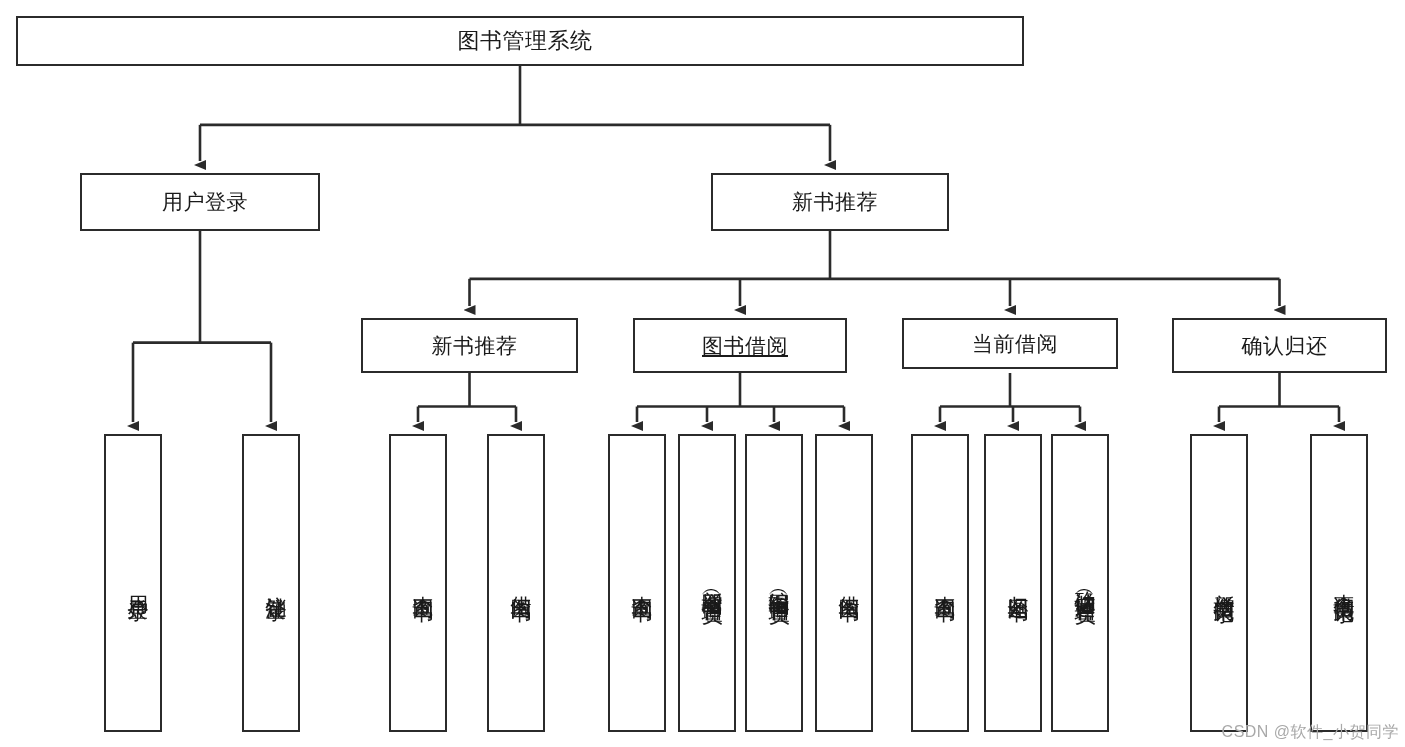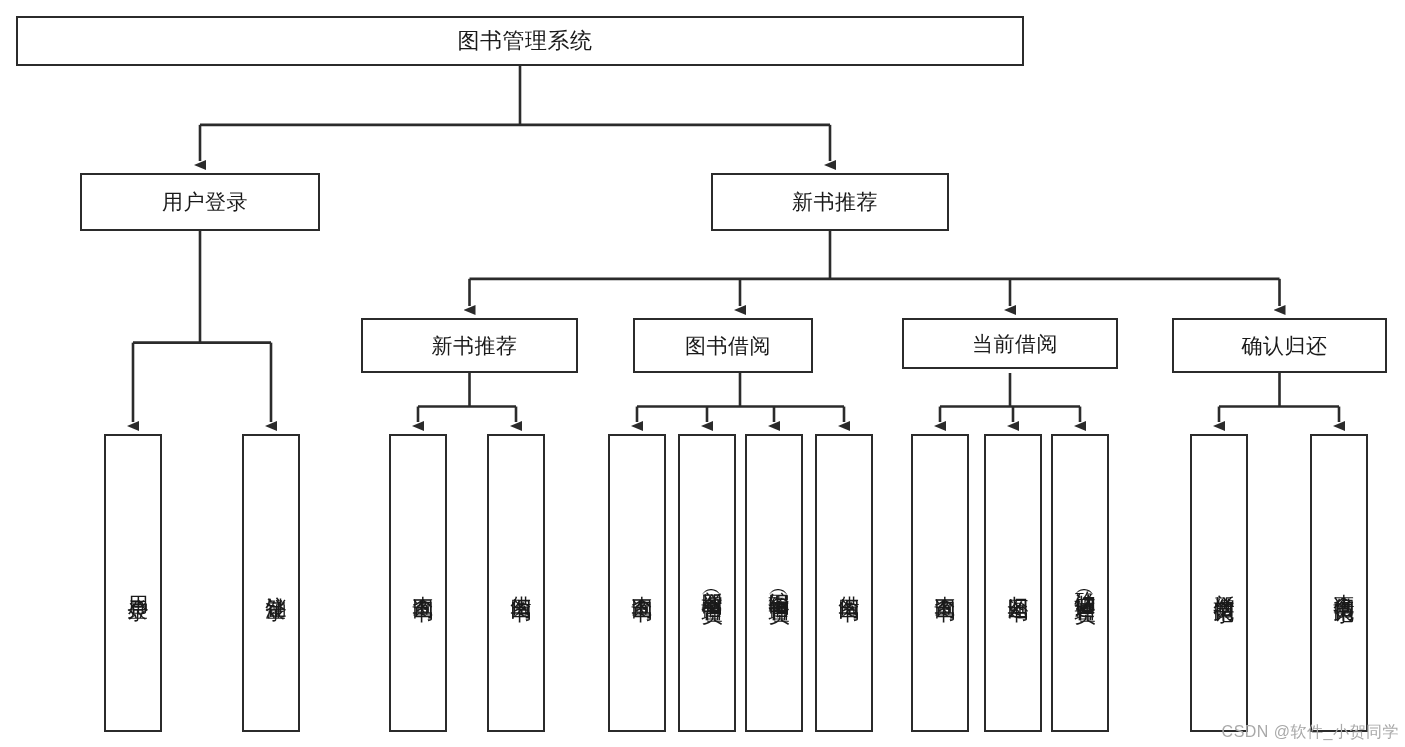--- a/index.html
+++ b/index.html
@@ -82,21 +82,21 @@
       </div>
       <div class="node h" style="left: 80px; top: 173px; width: 240px; height: 58px;">
         <span class="label">用户登录</span>
       </div>
       <div class="node h" style="left: 711px; top: 173px; width: 238px; height: 58px;">
         <span class="label">新书推荐</span>
       </div>
       <div class="node h" style="left: 361px; top: 318px; width: 217px; height: 55px;">
         <span class="label">新书推荐</span>
       </div>
-      <div class="node h" style="left: 633px; top: 318px; width: 180px; height: 55px;">
+      <div class="node h" style="left: 633px; top: 318px; width: 214px; height: 55px; text-decoration: underline;">
         <span class="label">图书借阅</span>
       </div>
       <div class="node h" style="left: 902px; top: 318px; width: 216px; height: 51px;">
         <span class="label">当前借阅</span>
       </div>
       <div class="node h" style="left: 1172px; top: 318px; width: 215px; height: 55px;">
         <span class="label">确认归还</span>
       </div>
       <div class="node v" style="left: 104px; top: 434px; width: 58px; height: 298px;">
         <span class="label">用户登录</span>

